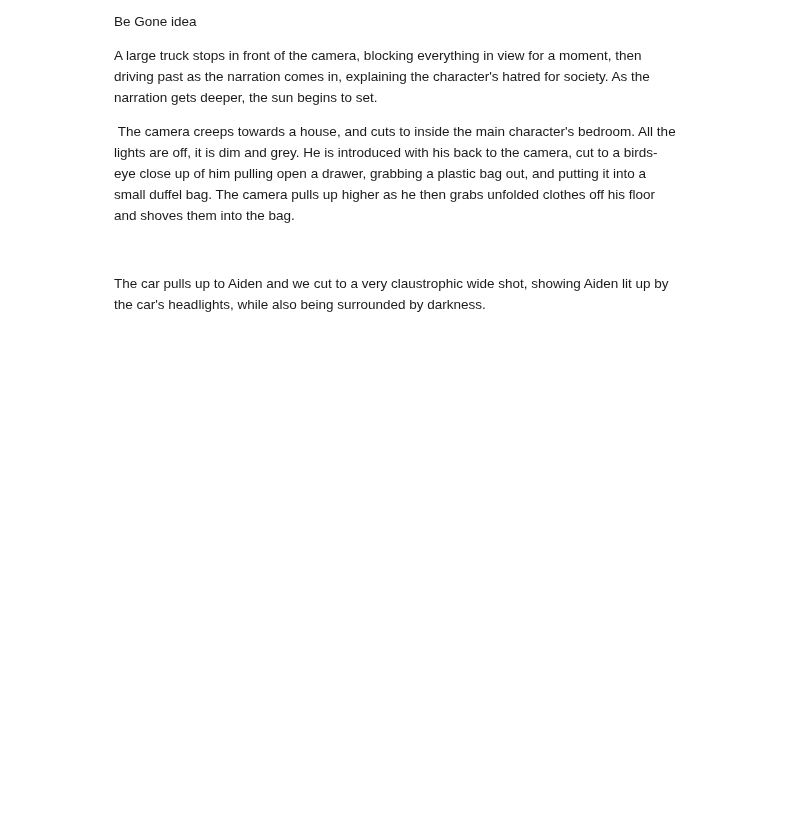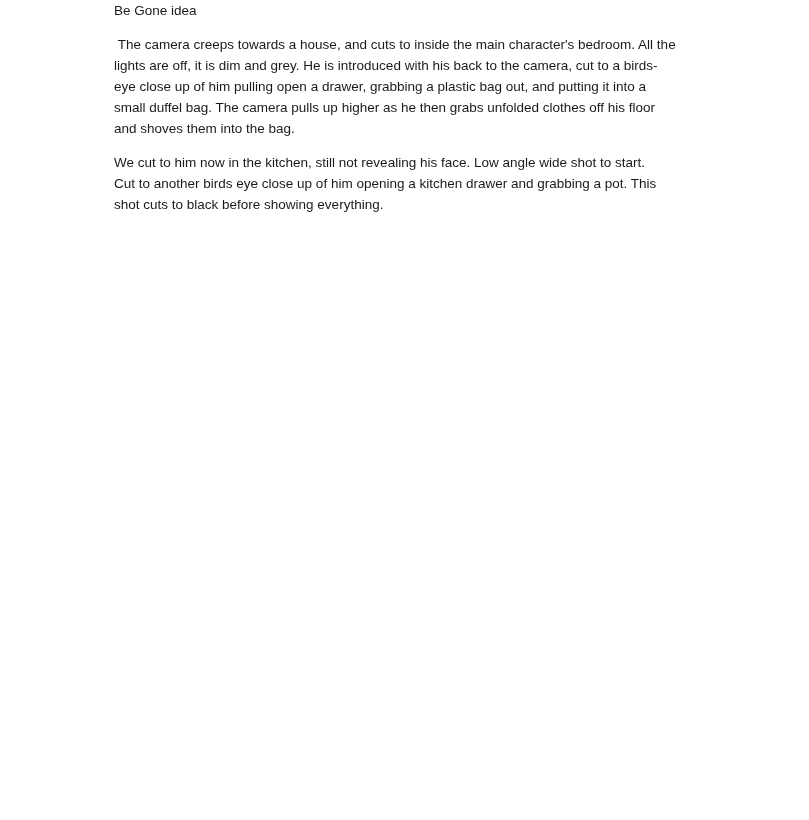--- a/index.html
+++ b/index.html
@@ -6,21 +6,21 @@
       margin: 0;
       padding: 0;
       background: #ffffff;
     }
     .page {
       position: relative;
       width: 809px;
       height: 820px;
       background: #ffffff;
       box-sizing: border-box;
-      padding: 0 0 0 114px;
+      padding: 11px 0 0 114px;
       overflow: hidden;
       font-family: "Liberation Sans", sans-serif;
       font-size: 13.5px;
       line-height: 21px;
       color: #1a1a1a;
     }
     .doc-title,
     .para {
       margin: 0 0 13px 0;
       padding: 0;
@@ -34,27 +34,29 @@
     }
   </style>
 </head>
 <body>
 
 <div class="page">
 
   <p class="doc-title">Be Gone idea</p>
 
 
+  <p class="para">A large truck stops in front of the camera, blocking everything in view for a moment, then
+driving past as the narration comes in, explaining the character's hatred for society. As the
+narration gets deeper, the sun begins to set.</p>
 
   <p class="para"> The camera creeps towards a house, and cuts to inside the main character's bedroom. All the
 lights are off, it is dim and grey. He is introduced with his back to the camera, cut to a birds-
 eye close up of him pulling open a drawer, grabbing a plastic bag out, and putting it into a
 small duffel bag. The camera pulls up higher as he then grabs unfolded clothes off his floor
 and shoves them into the bag.</p>
 
-  <p class="para">We cut to him now in the kitchen, still not revealing his face. Low angle wide shot to start.
-Cut to another birds eye close up of him opening a kitchen drawer and grabbing a pot. This
-shot cuts to black before showing everything.</p>
 
 
 
+  <p class="para gap-before">The car pulls up to Aiden and we cut to a very claustrophic wide shot, showing Aiden lit up by
+the car's headlights, while also being surrounded by darkness.</p>
 
 </div>
 
 </body></html>

